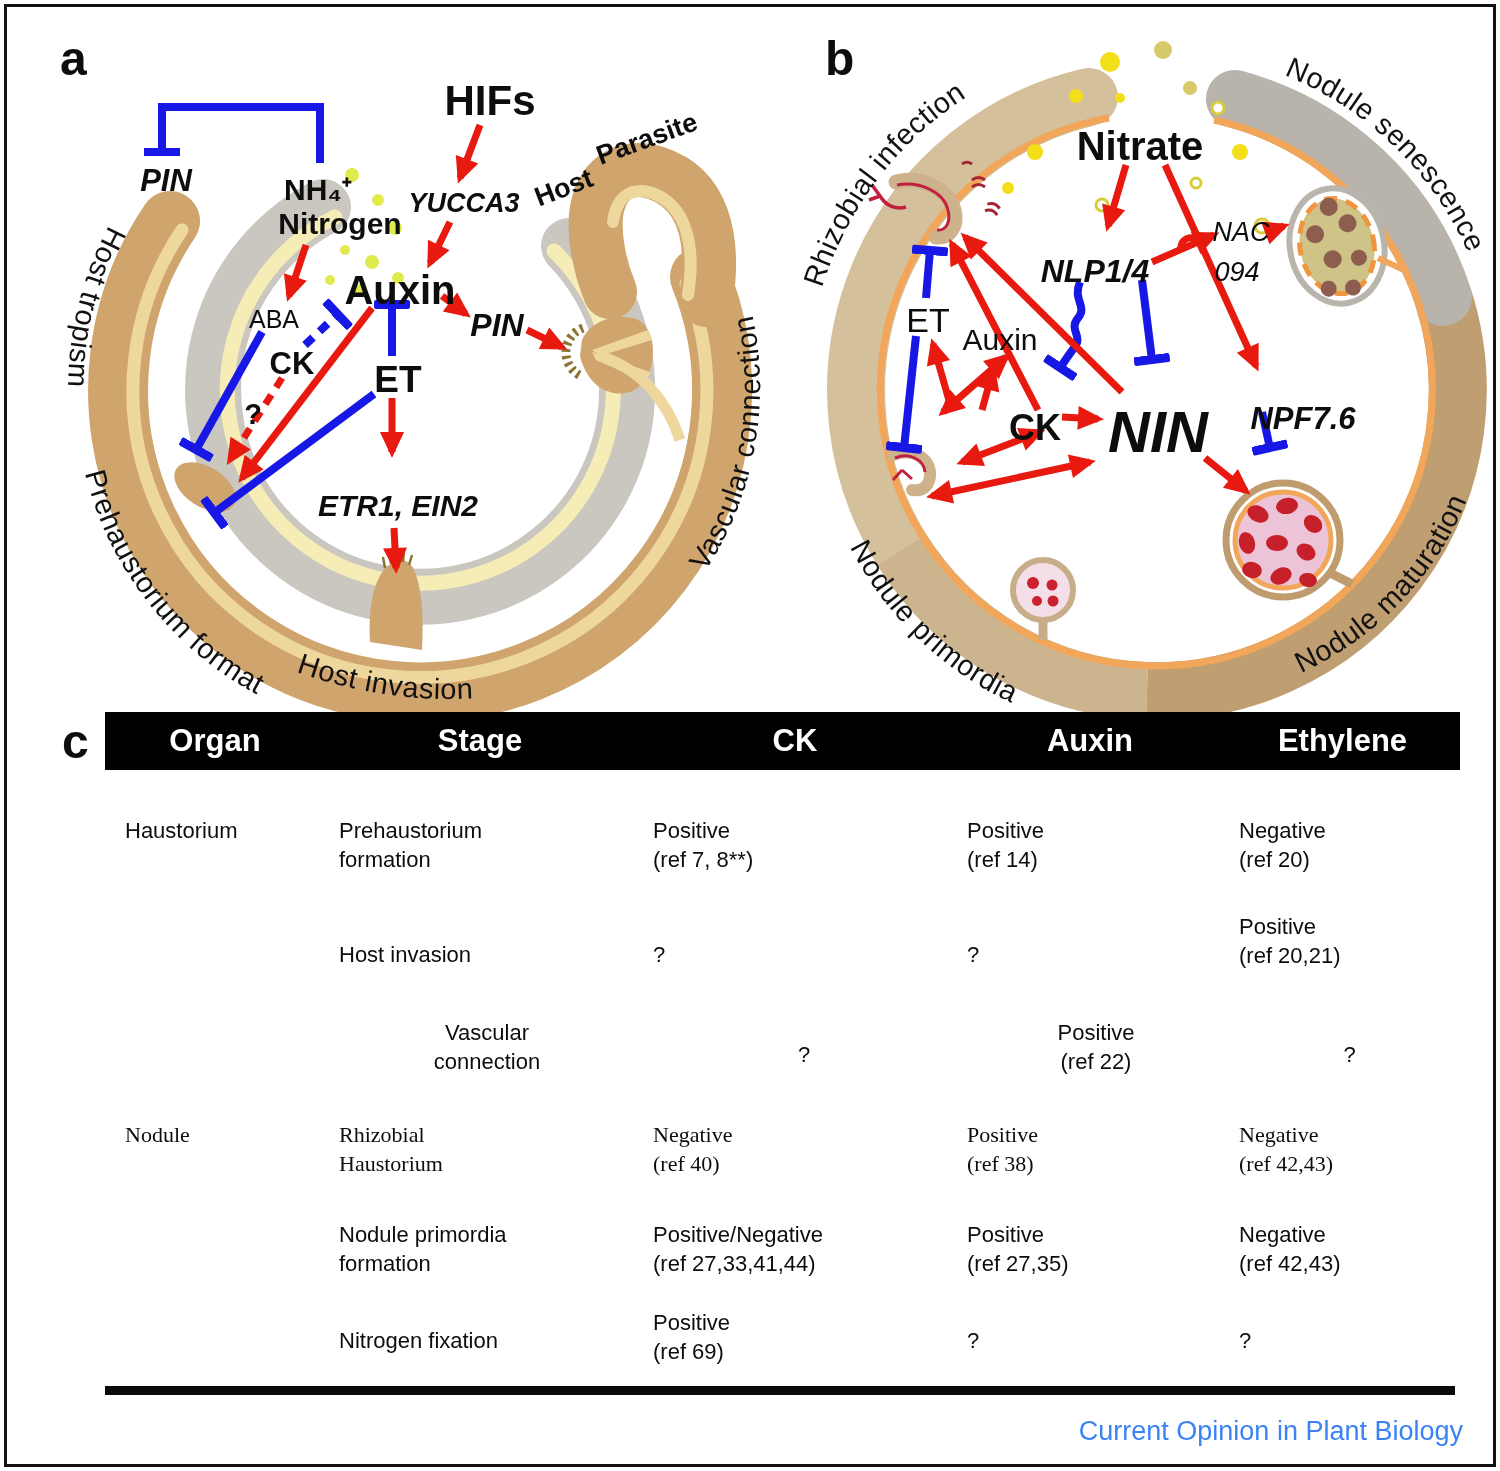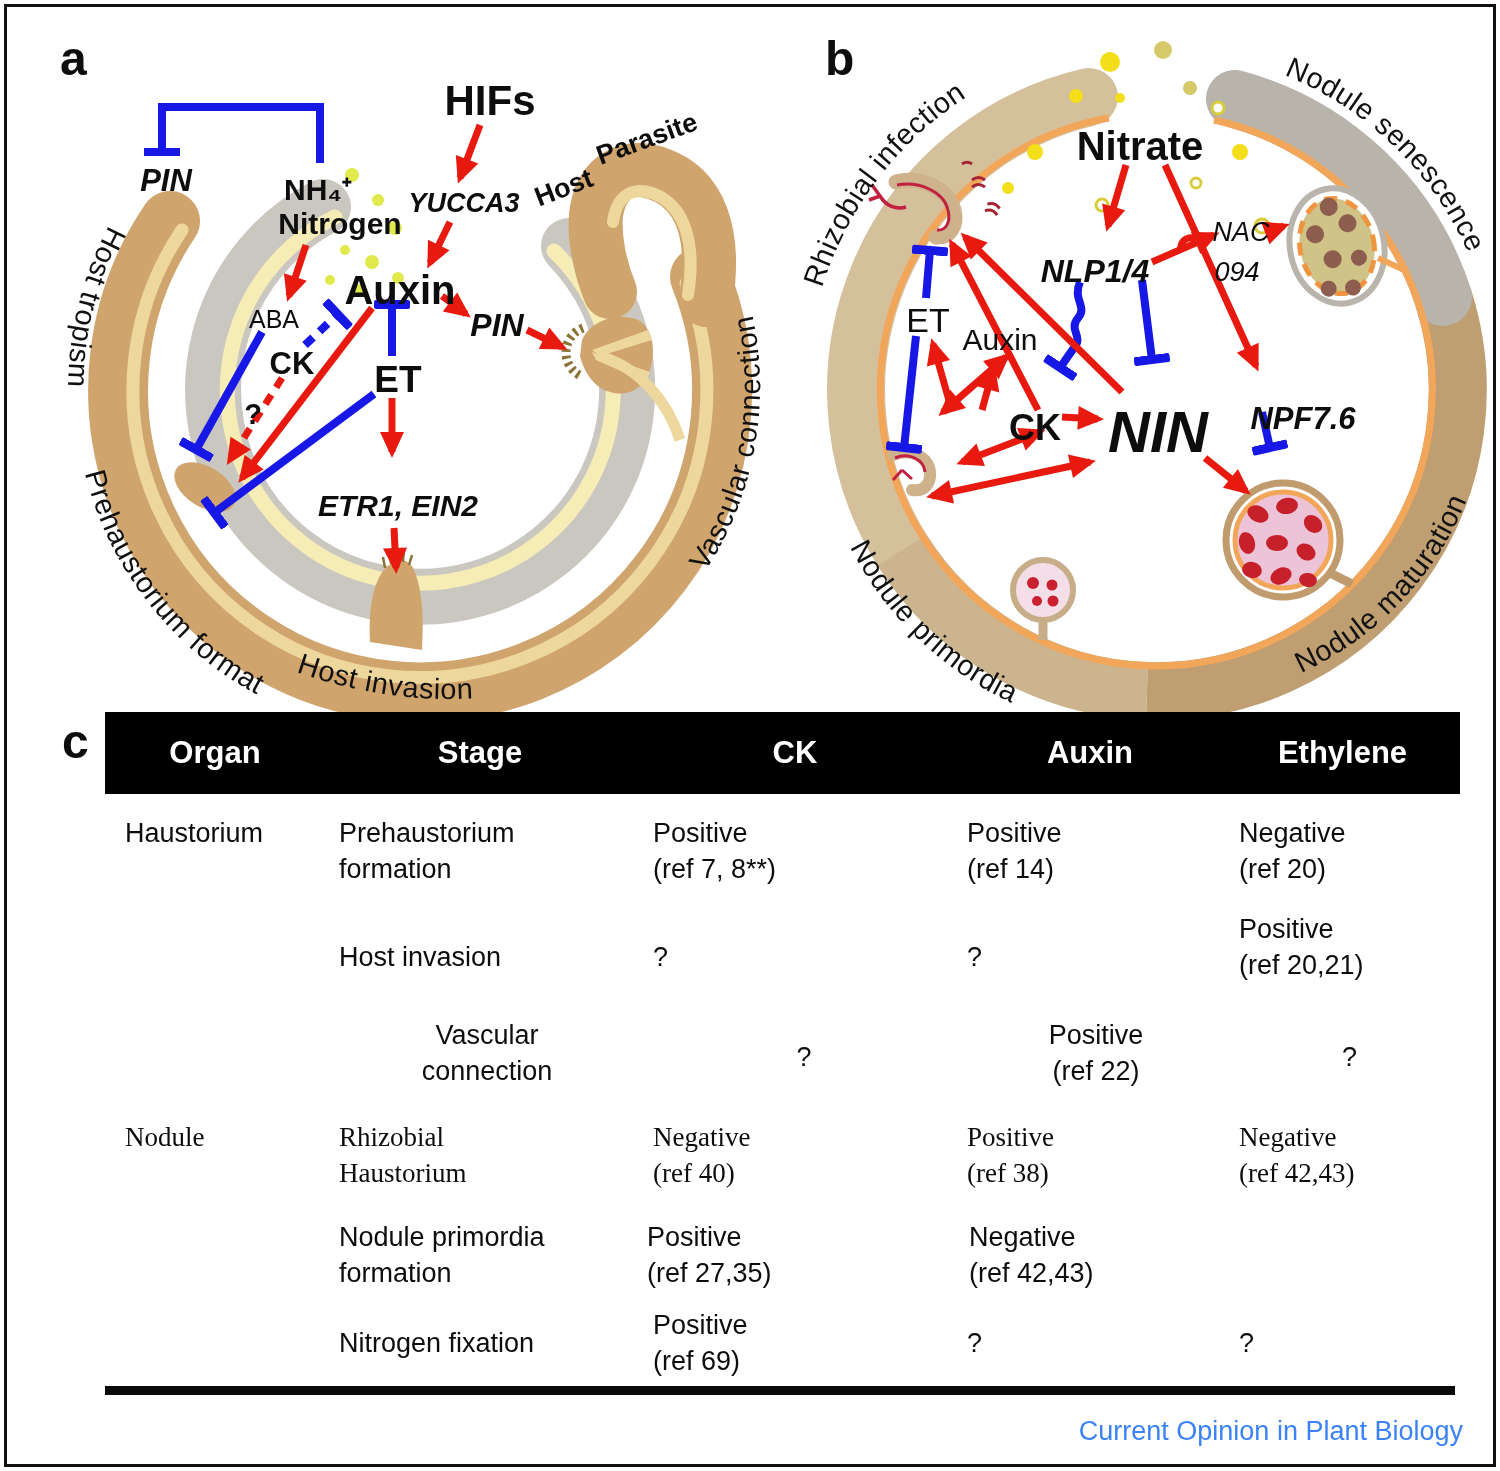--- a/index.html
+++ b/index.html
@@ -9,25 +9,25 @@
   .panels{left:0;top:0;}
   .t{font-family:"Liberation Sans",sans-serif;fill:#0d0d0d;}
   .b{font-weight:bold;}
   .i{font-style:italic;}
   .curve{font-size:29px;letter-spacing:0.5px;fill:#111;font-family:"Liberation Sans",sans-serif;}
   .ar{stroke:#e8190f;stroke-width:7;fill:none;}
   .bl{stroke:#1717e6;stroke-width:8;fill:none;}
   .dash{stroke-dasharray:11 9;}
   .panel-label{font-size:48px;font-weight:bold;fill:#0d0d0d;}
   
-  .theader{position:absolute;left:105px;top:712px;width:1355px;height:82px;background:#000;display:grid;grid-template-columns:220px 310px 320px 270px 235px;}
+  .theader{position:absolute;left:105px;top:712px;width:1355px;height:58px;background:#000;display:grid;grid-template-columns:220px 310px 320px 270px 235px;}
   .hcell{color:#fff;font-weight:bold;font-size:31px;display:flex;align-items:center;justify-content:center;}
   .tbody{position:absolute;left:105px;top:792px;width:1355px;}
   .trow{display:grid;grid-template-columns:220px 310px 320px 270px 235px;}
-  .tcell{font-size:27px;line-height:1.33;white-space:pre-line;color:#0d0d0d;}
+  .tcell{font-size:22px;line-height:1.33;white-space:pre-line;color:#0d0d0d;}
   .c1{padding-left:20px;} .c2{padding-left:14px;} .c3{padding-left:18px;} .c4{padding-left:12px;} .c5{padding-left:14px;}
   .r1{min-height:112px;} .r1 .tcell{padding-top:24px;}
   .r2{min-height:96px;}  .r2 .tcell{padding-top:36px;} .r2 .c5{padding-top:8px;}
   .r3{min-height:98px;text-align:center;}  .r3 .tcell{padding-top:40px;} .r3 .c2,.r3 .c4{padding-top:18px;}
   .r4{min-height:100px;font-family:Liberation Serif, serif;} .r4 .tcell{padding-top:22px;}
   .r5{min-height:102px;} .r5 .tcell{padding-top:22px;}
   .r6{min-height:78px;}  .r6 .tcell{padding-top:26px;} .r6 .c3{padding-top:8px;}
   .bottom-line{position:absolute;left:105px;top:1386px;width:1350px;height:9px;background:#0a0a0a;}
   .c-label{position:absolute;left:62px;top:714px;font-size:48px;font-weight:bold;color:#0d0d0d;}
   .footer{position:absolute;right:37px;top:1416px;font-size:27px;color:#3b82f6;}
@@ -315,20 +315,22 @@
 (ref 40)</div>
     <div class="tcell c4">Positive
 (ref 38)</div>
     <div class="tcell c5">Negative
 (ref 42,43)</div>
   </div>
   <div class="trow r5">
     <div class="tcell c1"></div>
     <div class="tcell c2">Nodule primordia
 formation</div>
+    <div class="tcell c3">Positive/Negative
+(ref 27,33,41,44)</div>
     <div class="tcell c4">Positive
 (ref 27,35)</div>
     <div class="tcell c5">Negative
 (ref 42,43)</div>
   </div>
   <div class="trow r6">
     <div class="tcell c1"></div>
     <div class="tcell c2">Nitrogen fixation</div>
     <div class="tcell c3">Positive
 (ref 69)</div>

